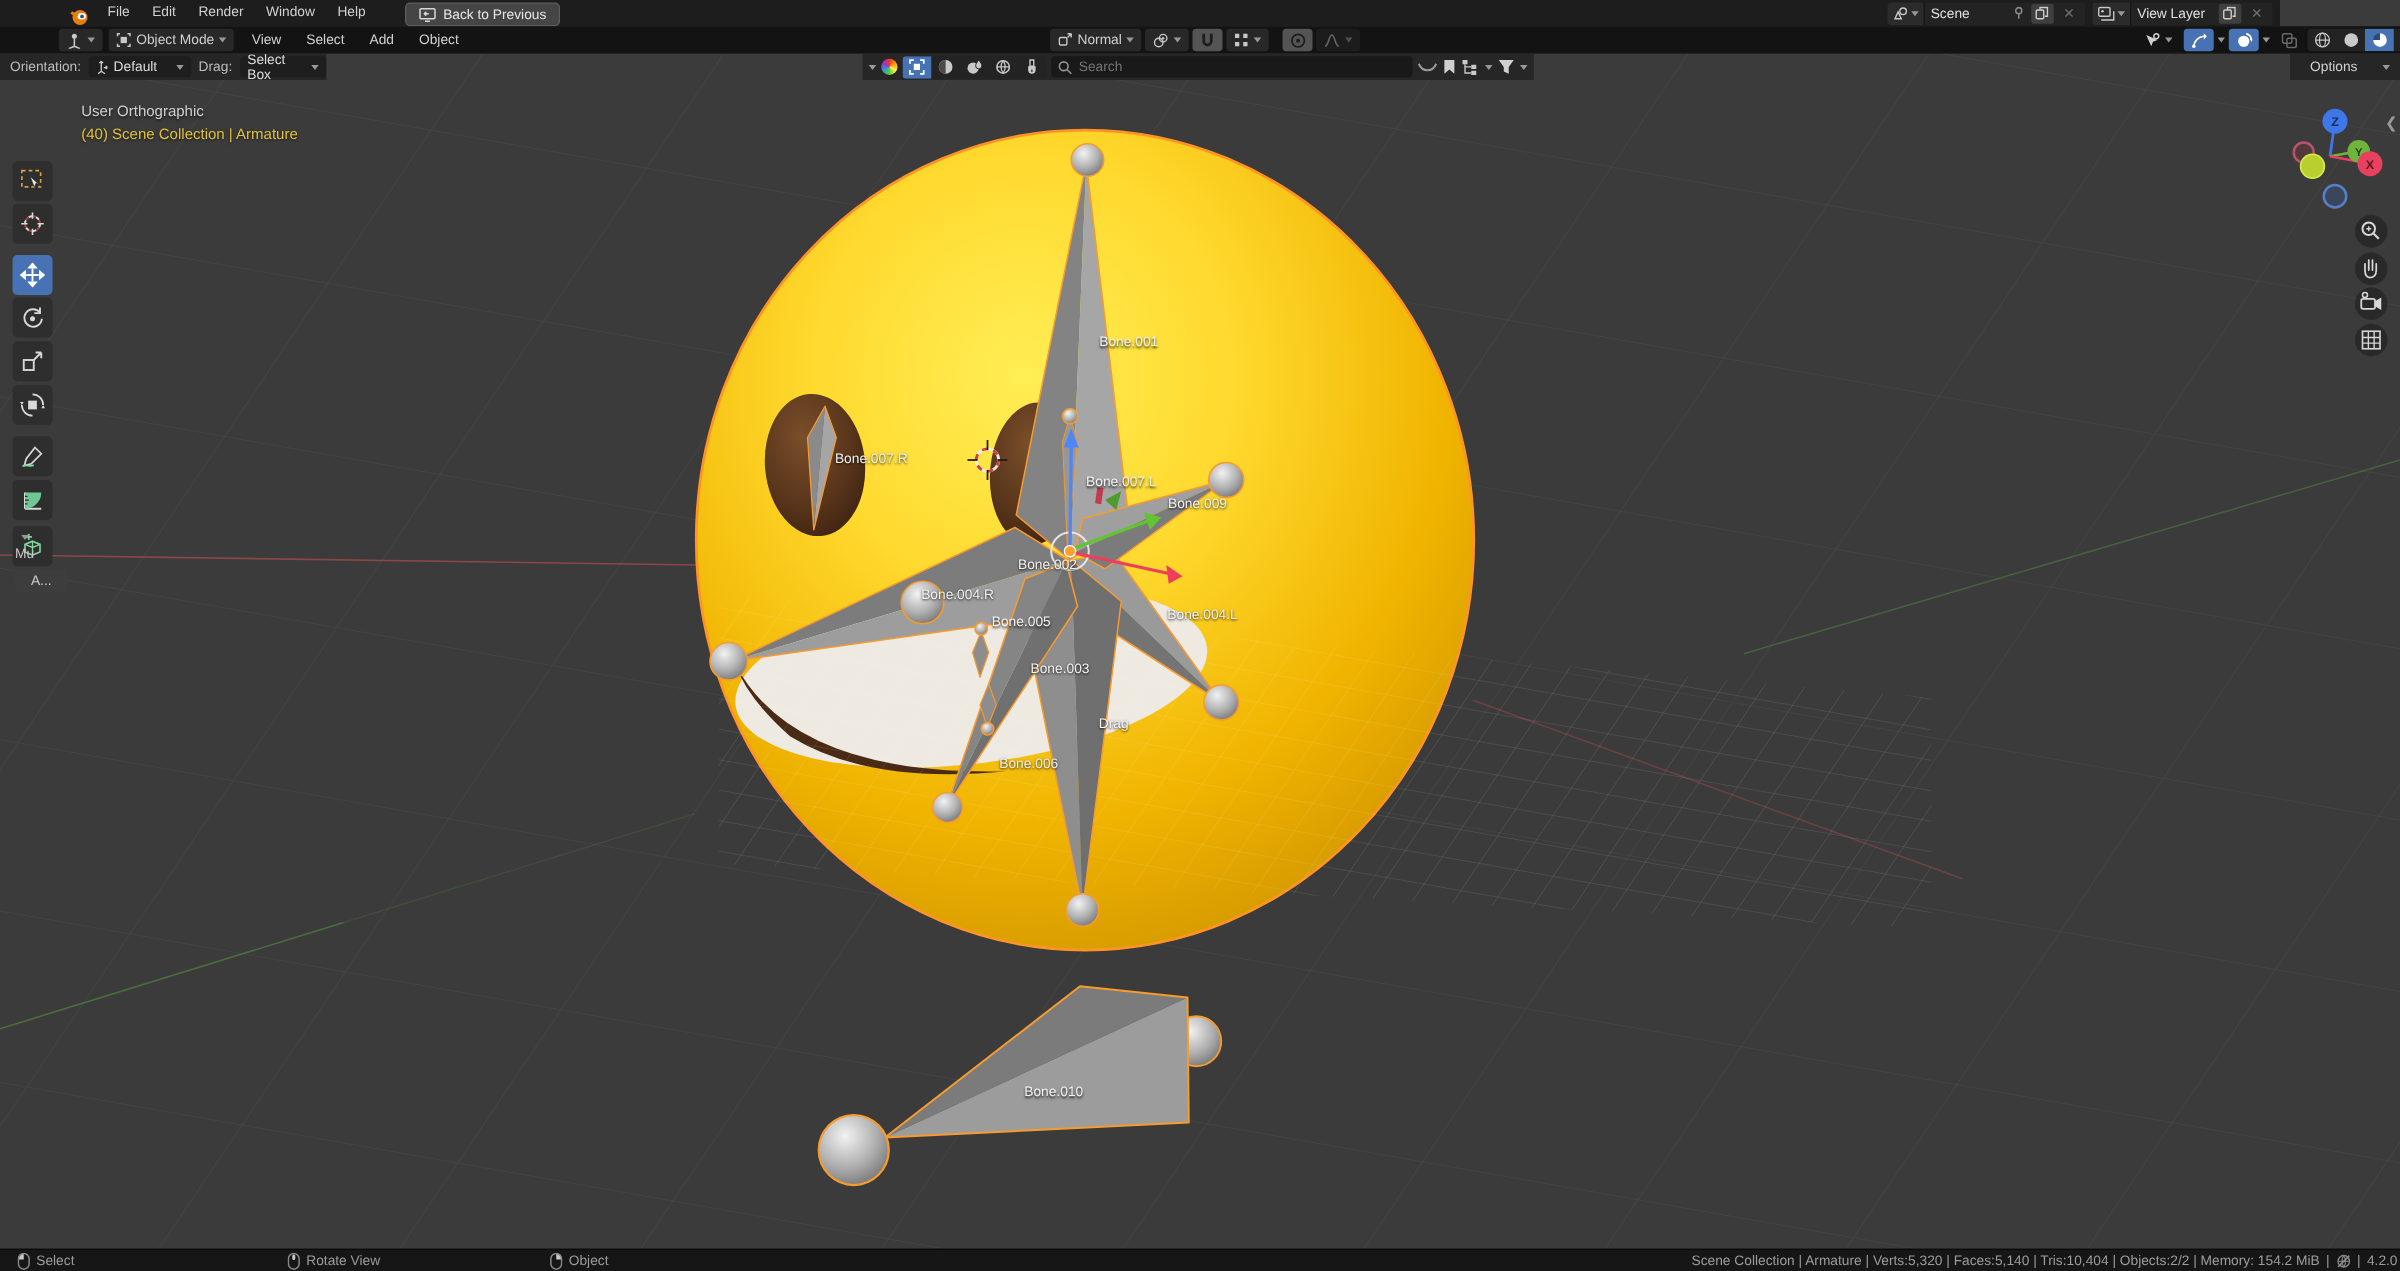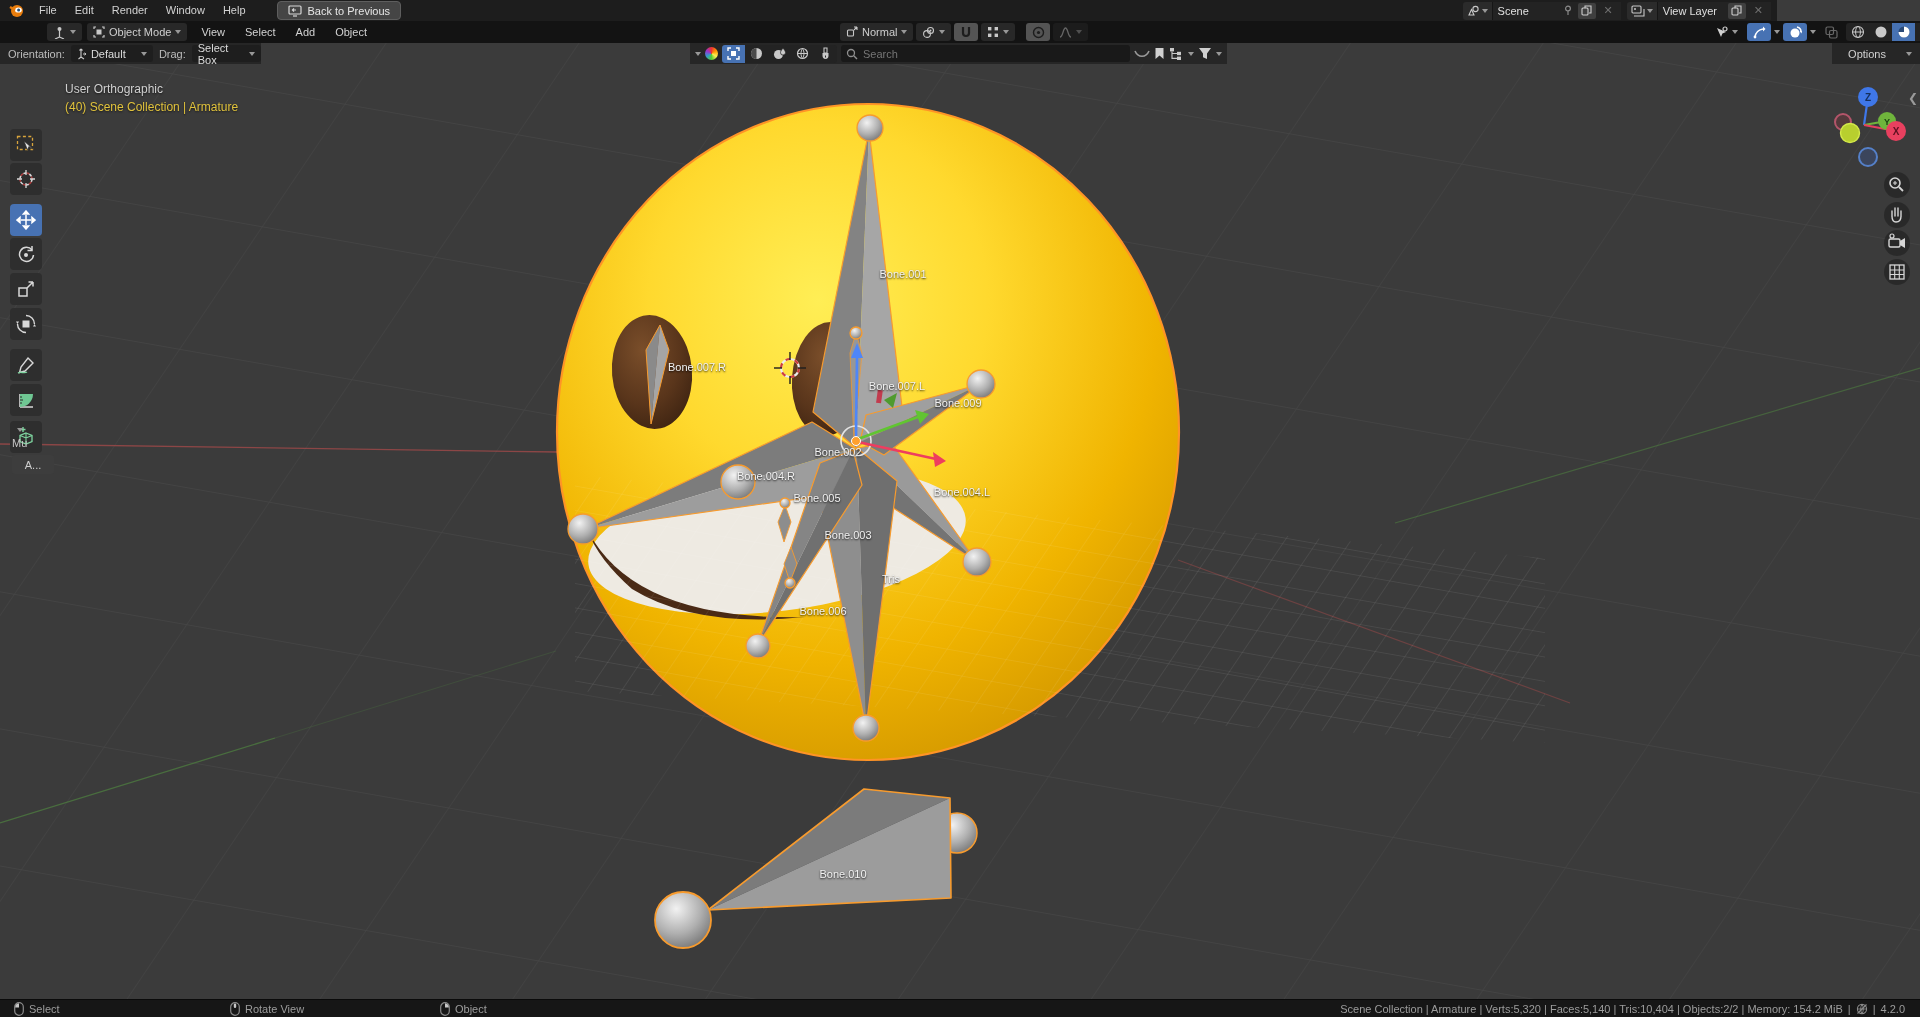--- a/index.html
+++ b/index.html
@@ -1,20 +1,20 @@
 <!DOCTYPE html>
 <html><head>
 <meta charset="utf-8">
 <style>
   html,body{margin:0;padding:0;background:#000;}
   #app{position:relative;width:1920px;height:1017px;overflow:hidden;
        font-family:"Liberation Sans","DejaVu Sans",sans-serif;font-size:11px;color:#cfcfcf;
        background:#3b3b3b;user-select:none;}
   
-  #topbar{position:absolute;left:0;top:0;width:1777px;height:21px;background:#1d1d1d;display:flex;align-items:center;}
+  #topbar{position:absolute;left:0;top:0;width:1777px;height:21px;background:#1d1d1d;display:flex;align-items:flex-end;padding-left:47px;}
   .menu-item{padding:0 9px;color:#d2d2d2;line-height:21px;cursor:default;}
   #blender-logo{margin:0 6px 0 9px;display:flex;align-items:center;}
   #back-btn{margin-left:22px;display:flex;align-items:center;gap:6px;background:#454545;border:1px solid #5e5e5e;
             border-radius:4px;height:17px;padding:0 10px;color:#e6e6e6;}
   #topbar-right{position:absolute;right:6px;top:1px;display:flex;align-items:center;gap:6px;height:19px;}
   .id-widget{display:flex;align-items:center;height:18px;}
   .id-icon-btn{display:flex;align-items:center;gap:2px;background:#2b2b2b;border-radius:3px 0 0 3px;height:18px;padding:0 4px;}
   .id-field{display:flex;align-items:center;background:#232323;height:18px;padding:0 5px;gap:5px;border-left:1px solid #161616;}
   .id-field .val{color:#e0e0e0;min-width:60px;}
   .dup-btn{background:#3f3f3f;border-radius:2px;height:16px;width:18px;display:flex;align-items:center;justify-content:center;}
@@ -53,21 +53,21 @@
   #view-name{position:absolute;left:65px;top:39px;font-size:12px;color:#d0d0d0;text-shadow:0 1px 2px #0009;}
   #context-label{position:absolute;left:65px;top:57px;font-size:12px;color:#e0c23c;text-shadow:0 1px 2px #0009;}
   #op-panel{position:absolute;left:12px;top:385px;display:flex;align-items:center;gap:5px;color:#c6c6c6;flex-direction:column;}
   #collapsed-panel{position:absolute;left:12px;top:412px;background:#3d3d3d;border-radius:3px;height:19px;min-width:34px;
                    display:flex;align-items:center;justify-content:center;color:#cfcfcf;padding:0 4px;}
   #sidebar-arrow{position:absolute;right:2px;top:48px;color:#9a9a9a;font-size:12px;}
   .bone-label{position:absolute;transform:translate(-50%,-50%);color:#f2f2f2;font-size:11px;text-shadow:0 1px 2px #000d;white-space:nowrap;}
   
   #statusbar{position:absolute;left:0;top:999px;width:1920px;height:18px;background:#161616;border-top:1px solid #0a0a0a;color:#9c9c9c;}
   .hint{position:absolute;top:0;display:flex;align-items:center;gap:5px;height:18px;}
-  #status-right{position:absolute;right:15px;top:0;height:18px;display:flex;align-items:center;gap:5px;}
+  #status-right{position:absolute;right:2px;top:0;height:18px;display:flex;align-items:center;gap:5px;}
 </style>
 </head>
 <body>
 
 <div id="app">
 
   <div id="topbar">
     <span id="blender-logo">
       <svg width="15" height="15" viewBox="0 0 15 15">
           <circle cx="8" cy="8" r="6" fill="#e87d0d"></circle>
@@ -597,21 +597,21 @@
         <span class="bone-label" style="left: 903px; top: 231px;">Bone.001</span>
         <span class="bone-label" style="left: 697px; top: 324px;">Bone.007.R</span>
         <span class="bone-label" style="left: 897px; top: 343px;">Bone.007.L</span>
         <span class="bone-label" style="left: 958px; top: 360px;">Bone.009</span>
         <span class="bone-label" style="left: 838px; top: 409px;">Bone.002</span>
         <span class="bone-label" style="left: 766px; top: 433px;">Bone.004.R</span>
         <span class="bone-label" style="left: 817px; top: 455px;">Bone.005</span>
         <span class="bone-label" style="left: 962px; top: 449px;">Bone.004.L</span>
         <span class="bone-label" style="left: 848px; top: 492px;">Bone.003</span>
         <span class="bone-label" style="left: 823px; top: 568px;">Bone.006</span>
-        <span class="bone-label" style="left: 891px; top: 536px;">Tris</span>
+        <span class="bone-label" style="left: 891px; top: 536px;">Drag</span>
         <span class="bone-label" style="left: 843px; top: 831px;">Bone.010</span>
       </div>
   </div>
 
   <div id="statusbar">
     <span class="hint" style="left:14px">
       <svg width="10" height="14" viewBox="0 0 10 14">
           <rect x="0.7" y="0.7" width="8.6" height="12.6" rx="4.3" fill="none" stroke="#8a8a8a" stroke-width="1.2"></rect>
           <path d="M5 1.2 A 4 4 0 0 0 1.2 5.5 L5 5.5z" fill="#c8c8c8"></path>
         </svg>

